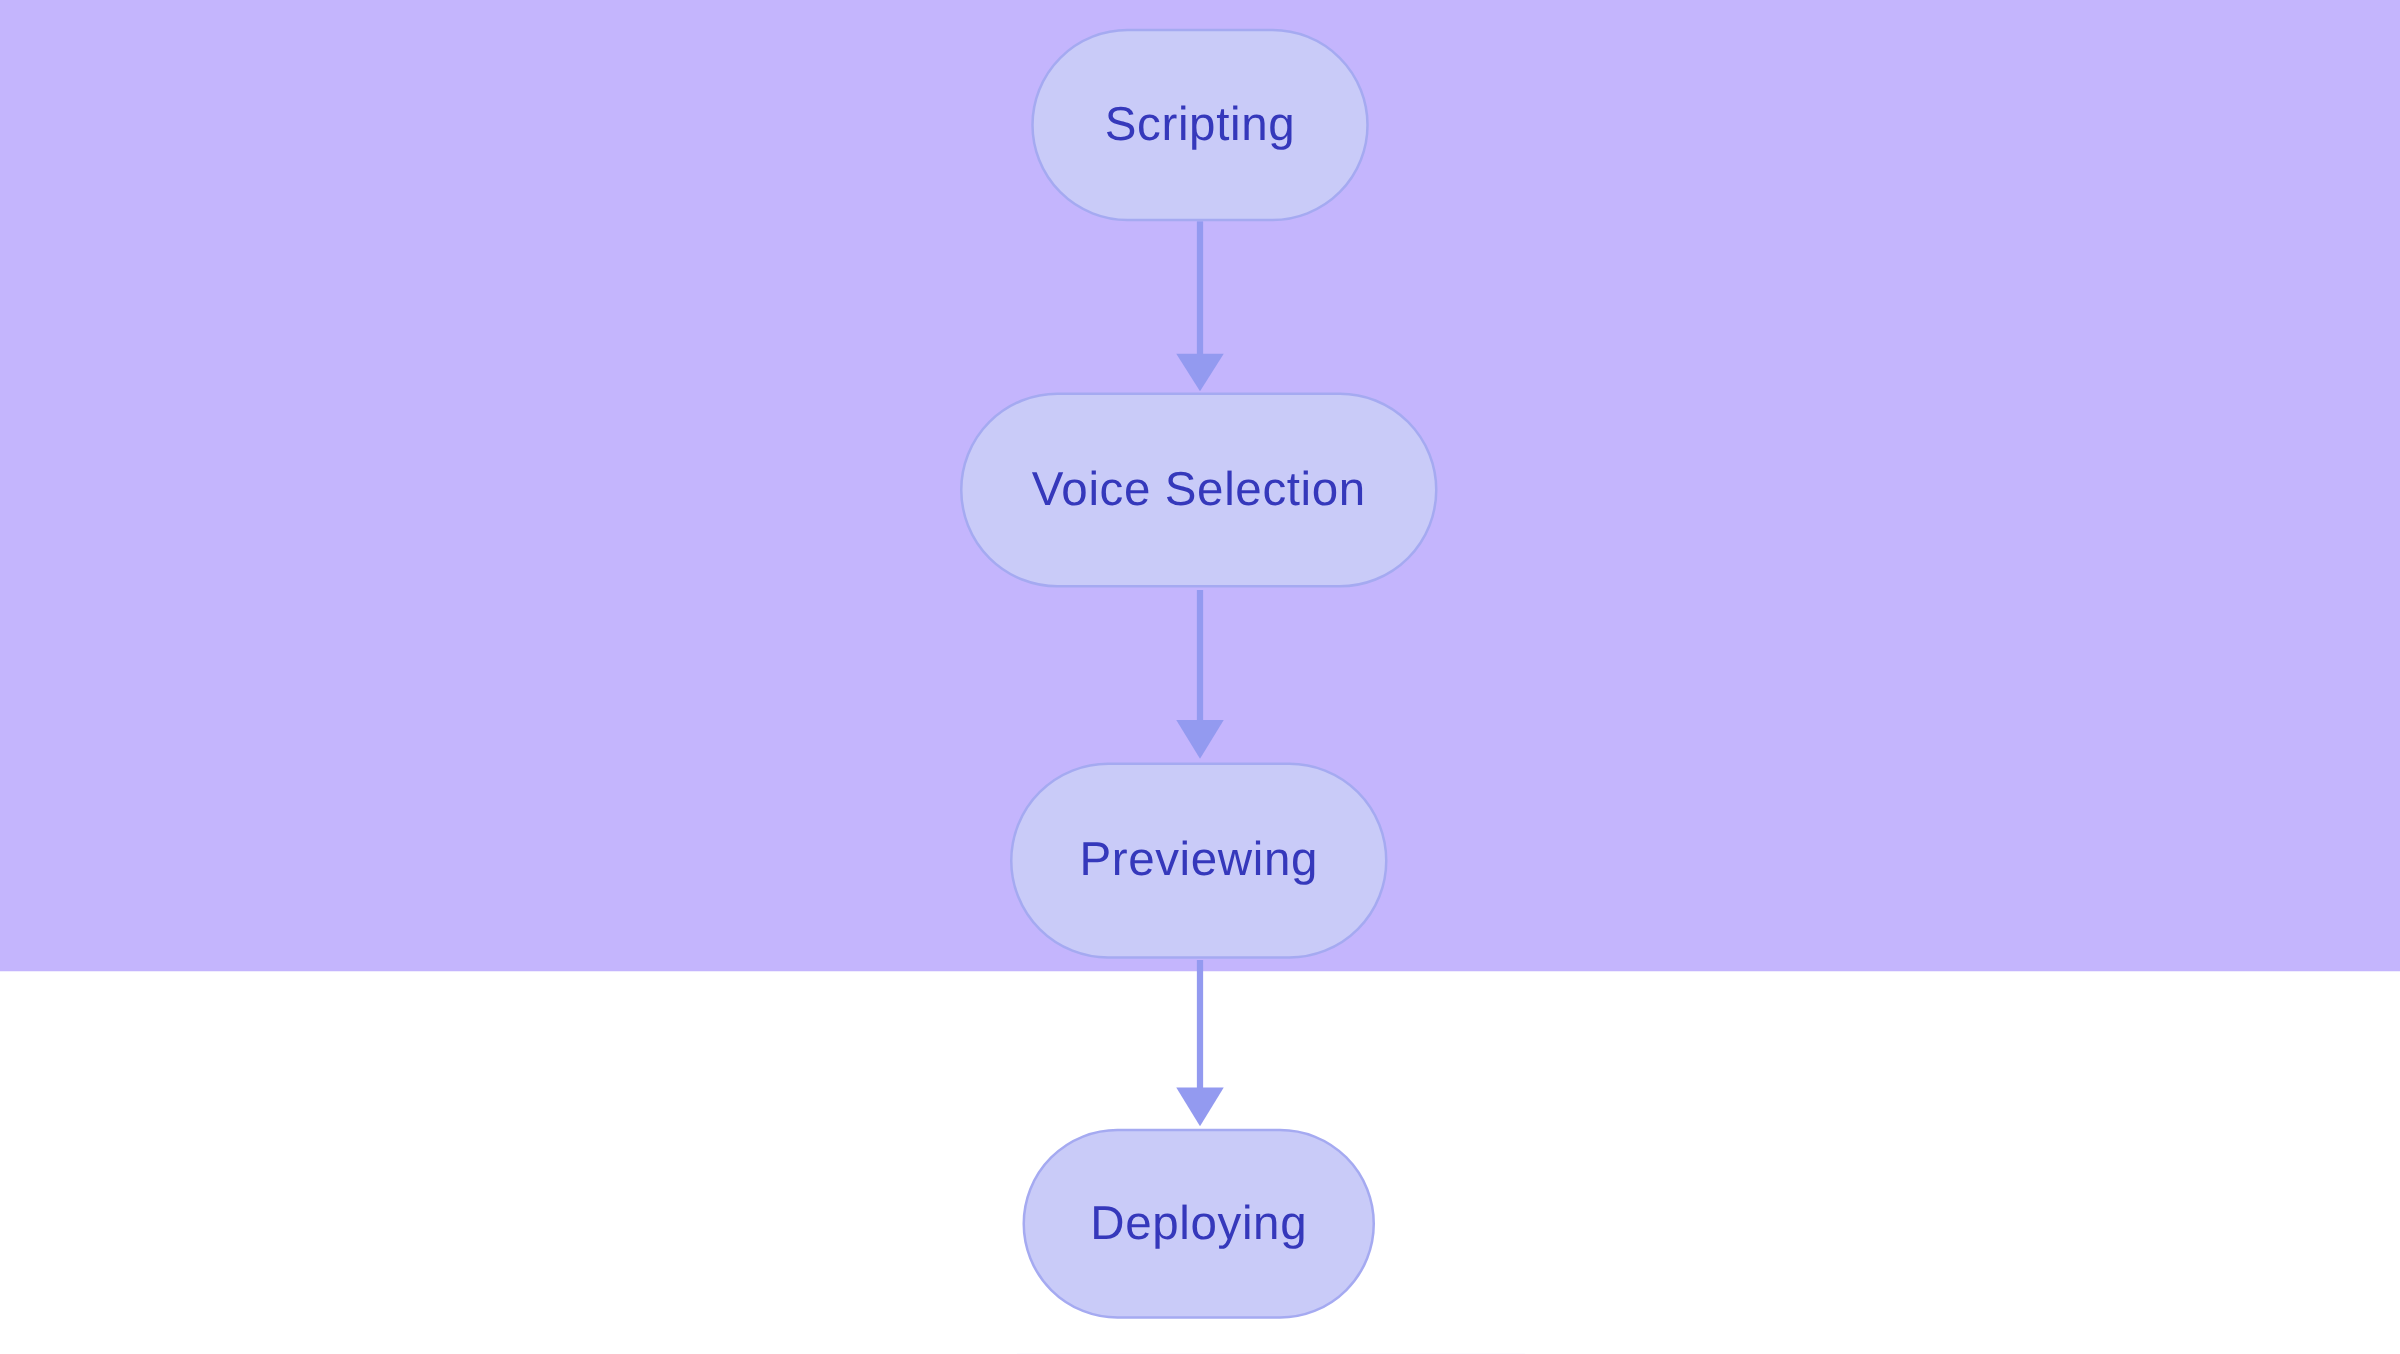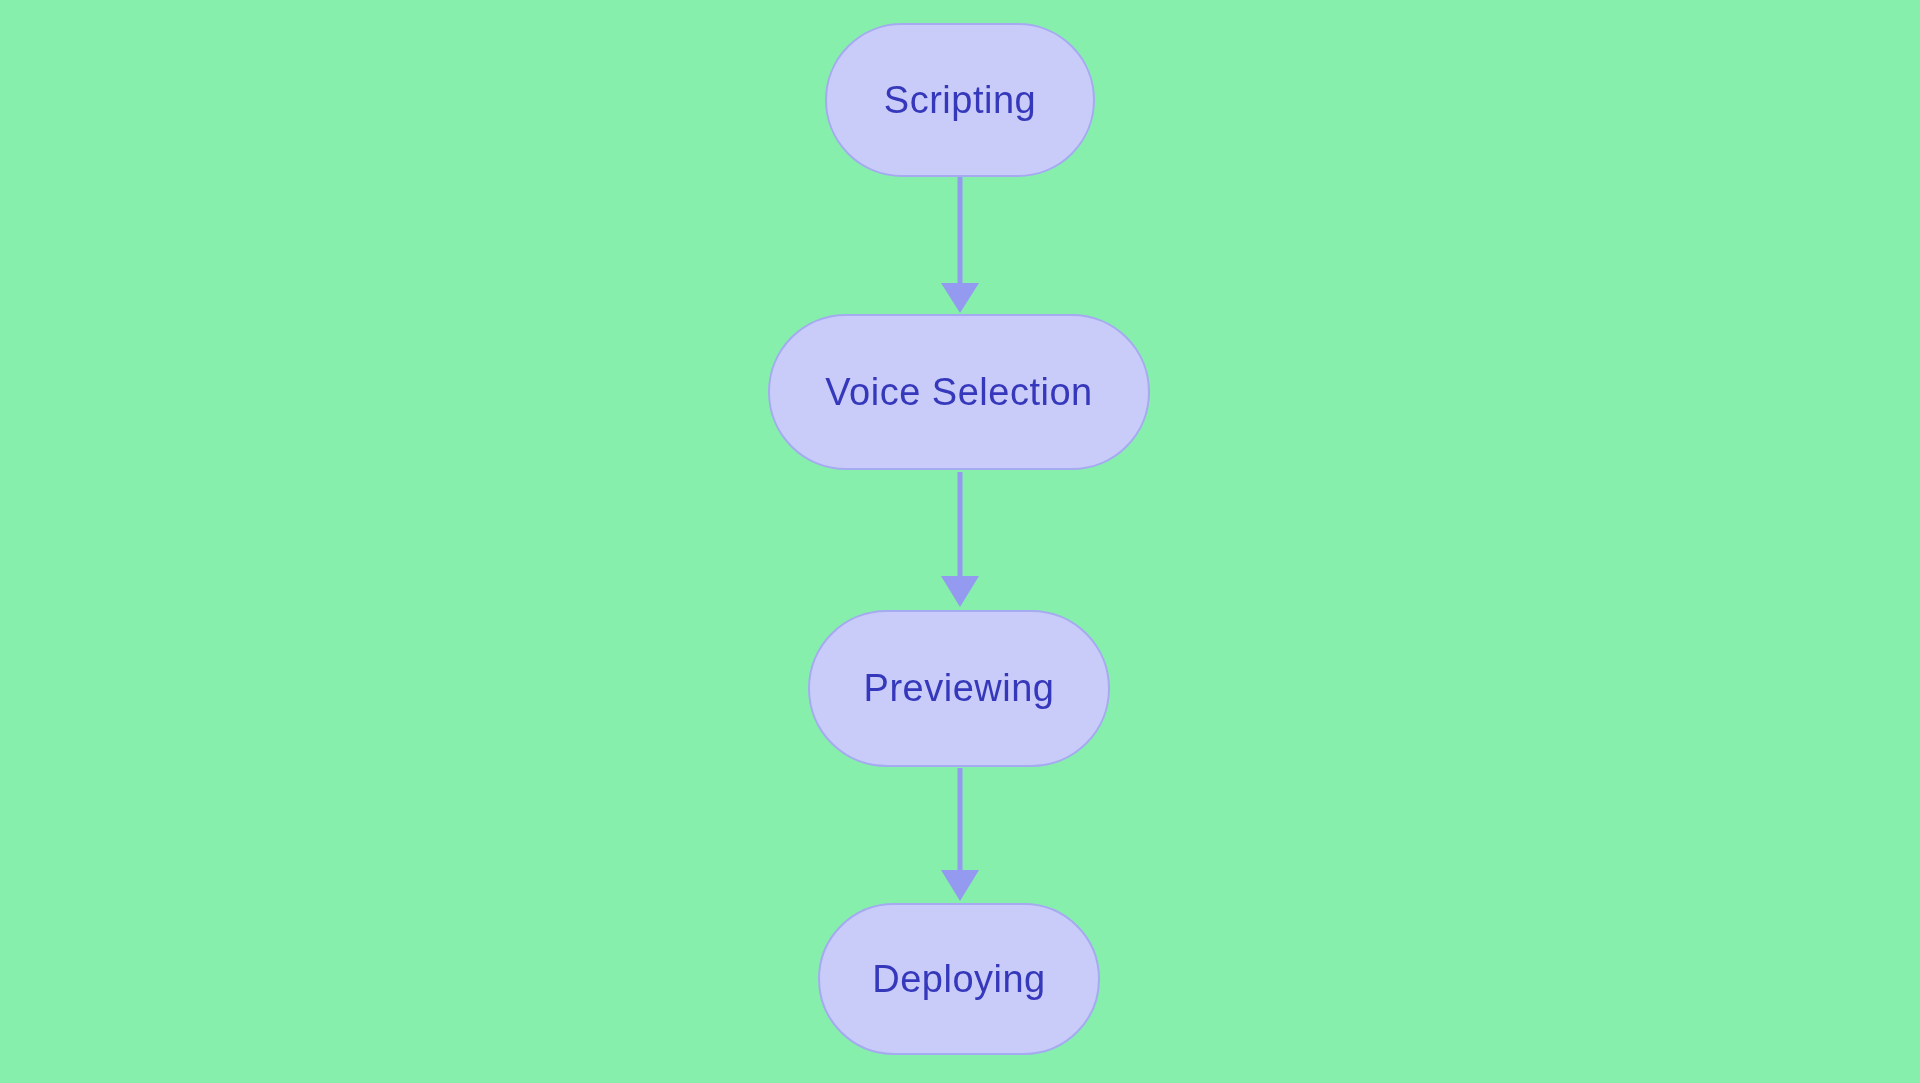--- a/index.html
+++ b/index.html
@@ -6,22 +6,22 @@
   html, body {
     width: 1920px;
     height: 1083px;
     background: #ffffff;
     font-family: "Liberation Sans", sans-serif;
     overflow: hidden;
   }
   .canvas {
     position: relative;
     width: 1920px;
-    height: 1083px;
-    background: #86efac;
+    height: 777px;
+    background: #c4b5fd;
   }
   .flow-node {
     position: absolute;
     display: flex;
     align-items: center;
     justify-content: center;
     background: #c9cbf8;
     border: 2px solid #a5aaf1;
     border-radius: 80px;
     color: #3538bb;

